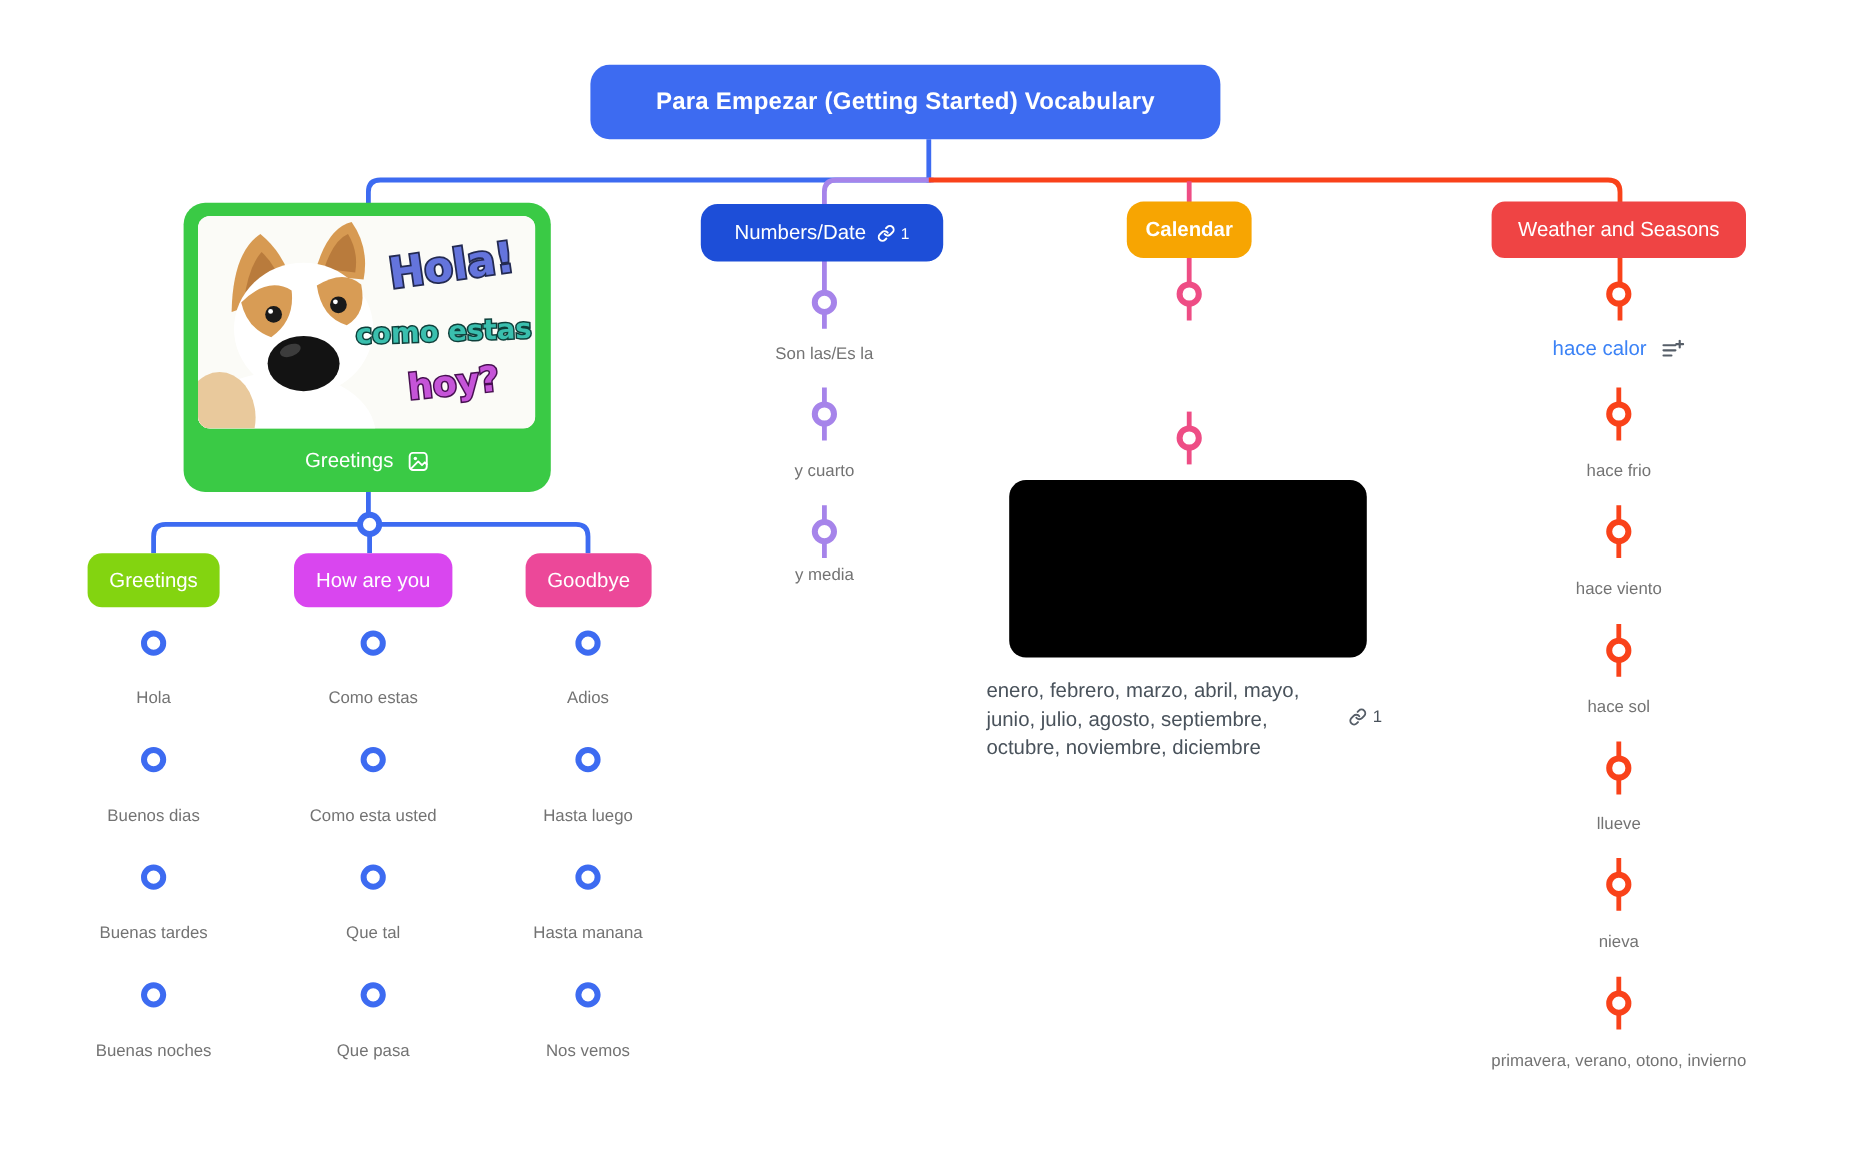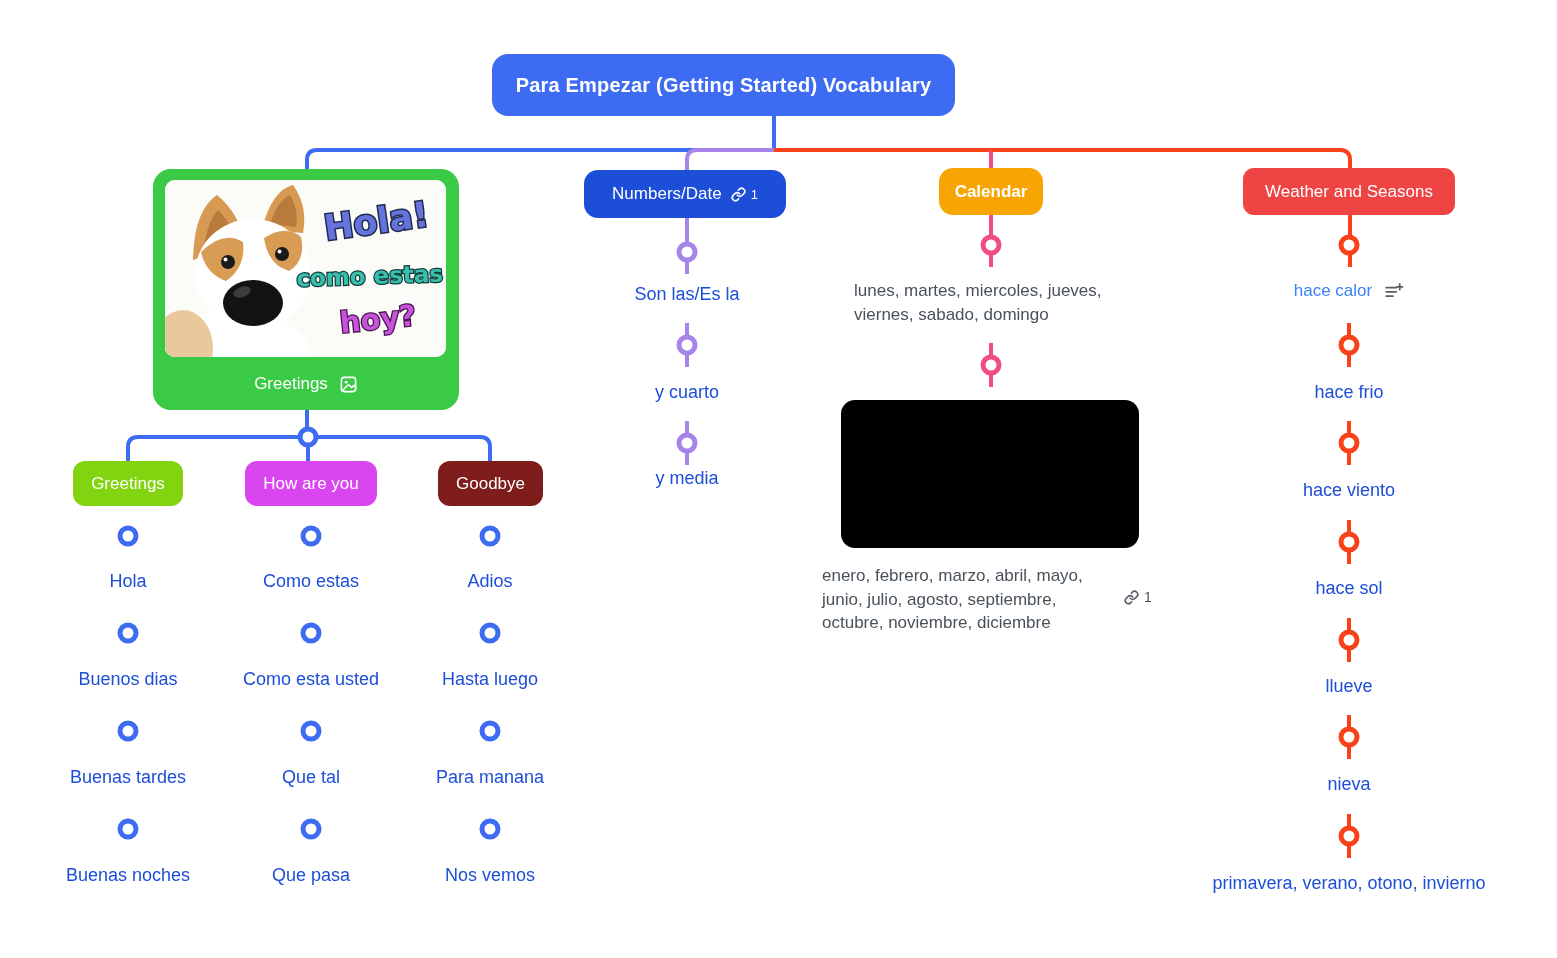--- a/index.html
+++ b/index.html
@@ -6,21 +6,21 @@
   .canvas{
     position:relative;width:1557px;height:958px;background:#ffffff;overflow:hidden;
     font-family:"Liberation Sans","DejaVu Sans",sans-serif;
   }
   svg.wires{position:absolute;left:0;top:0;z-index:1;}
   .node{
     position:absolute;z-index:2;display:flex;align-items:center;justify-content:center;
     color:#ffffff;box-sizing:border-box;
   }
   .root-node{
-    left:492px;top:54px;width:463px;height:62px;border-radius:16px;background:#3d6bf1;
+    left:492px;top:54px;width:525px;height:62px;border-radius:16px;background:#3d6bf1;
     font-size:20px;font-weight:700;letter-spacing:.2px;
   }
   .branch-node{height:47px;border-radius:14px;font-size:17px;}
   .numbers-node{left:584px;top:170px;width:202px;height:48px;background:#1d4ed8;gap:9px;}
   .calendar-node{left:939px;top:168px;width:104px;background:#f7a502;font-weight:bold;}
   .weather-node{left:1243px;top:168px;width:212px;background:#ef4444;border-radius:11px;}
   .greet-main{
     left:153px;top:169px;width:306px;height:241px;border-radius:18px;background:#3aca45;
     flex-direction:column;justify-content:flex-start;
   }
@@ -28,23 +28,23 @@
     position:absolute;left:12px;top:11px;width:281px;height:177px;border-radius:10px;
     background:#fbfbf7;overflow:hidden;
   }
   .greet-label-row{
     position:absolute;left:0;bottom:0;width:100%;height:52px;
     display:flex;align-items:center;justify-content:center;gap:11px;font-size:17px;color:#fff;
   }
   .child-node{height:45px;border-radius:12px;font-size:17px;}
   .child-1{left:73px;top:461px;width:110px;background:#83d410;}
   .child-2{left:245px;top:461px;width:132px;background:#d946ef;}
-  .child-3{left:438px;top:461px;width:105px;background:#7f1d1d;}
+  .child-3{left:438px;top:461px;width:105px;background:#ec4899;}
   .leaf{
-    position:absolute;z-index:2;color:#1d4ed8;font-size:18px;white-space:nowrap;
+    position:absolute;z-index:2;color:#737373;font-size:14px;white-space:nowrap;
     transform:translate(-50%,-50%);
   }
   .leaf-block{
     position:absolute;z-index:2;color:#49525b;font-size:17px;line-height:23.5px;
     white-space:normal;
   }
   .leaf-group{
     position:absolute;z-index:2;transform:translate(-50%,-50%);
     display:flex;align-items:center;gap:13px;color:#3b82f6;font-size:17px;white-space:nowrap;
   }
@@ -202,28 +202,27 @@
   <div class="leaf" style="left:128px;top:777px">Buenas tardes</div>
   <div class="leaf" style="left:128px;top:875px">Buenas noches</div>
 
   <div class="leaf" style="left:311px;top:581px">Como estas</div>
   <div class="leaf" style="left:311px;top:679px">Como esta usted</div>
   <div class="leaf" style="left:311px;top:777px">Que tal</div>
   <div class="leaf" style="left:311px;top:875px">Que pasa</div>
 
   <div class="leaf" style="left:490px;top:581px">Adios</div>
   <div class="leaf" style="left:490px;top:679px">Hasta luego</div>
-  <div class="leaf" style="left:490px;top:777px">Para manana</div>
+  <div class="leaf" style="left:490px;top:777px">Hasta manana</div>
   <div class="leaf" style="left:490px;top:875px">Nos vemos</div>
 
   <div class="leaf" style="left:687px;top:294px">Son las/Es la</div>
   <div class="leaf" style="left:687px;top:392px">y cuarto</div>
   <div class="leaf" style="left:687px;top:478px">y media</div>
 
-  <div class="leaf-block" style="left:854px;top:279px;width:278px">lunes, martes, miercoles, jueves, viernes, sabado, domingo</div>
 
   <div class="video-box"></div>
 
   <div class="leaf-block" style="left:822px;top:564px;width:300px">enero, febrero, marzo, abril, mayo, junio, julio, agosto, septiembre, octubre, noviembre, diciembre</div>
 
   <div class="months-link">
     <span class="icon">
       <svg width="15" height="15" viewBox="0 0 24 24" fill="none" stroke="#565e68" stroke-width="2.6" stroke-linecap="round" stroke-linejoin="round">
         <path d="M10 13a5 5 0 0 0 7.54.54l3-3a5 5 0 0 0-7.07-7.07l-1.72 1.71"></path>
         <path d="M14 11a5 5 0 0 0-7.54-.54l-3 3a5 5 0 0 0 7.07 7.07l1.71-1.71"></path>

